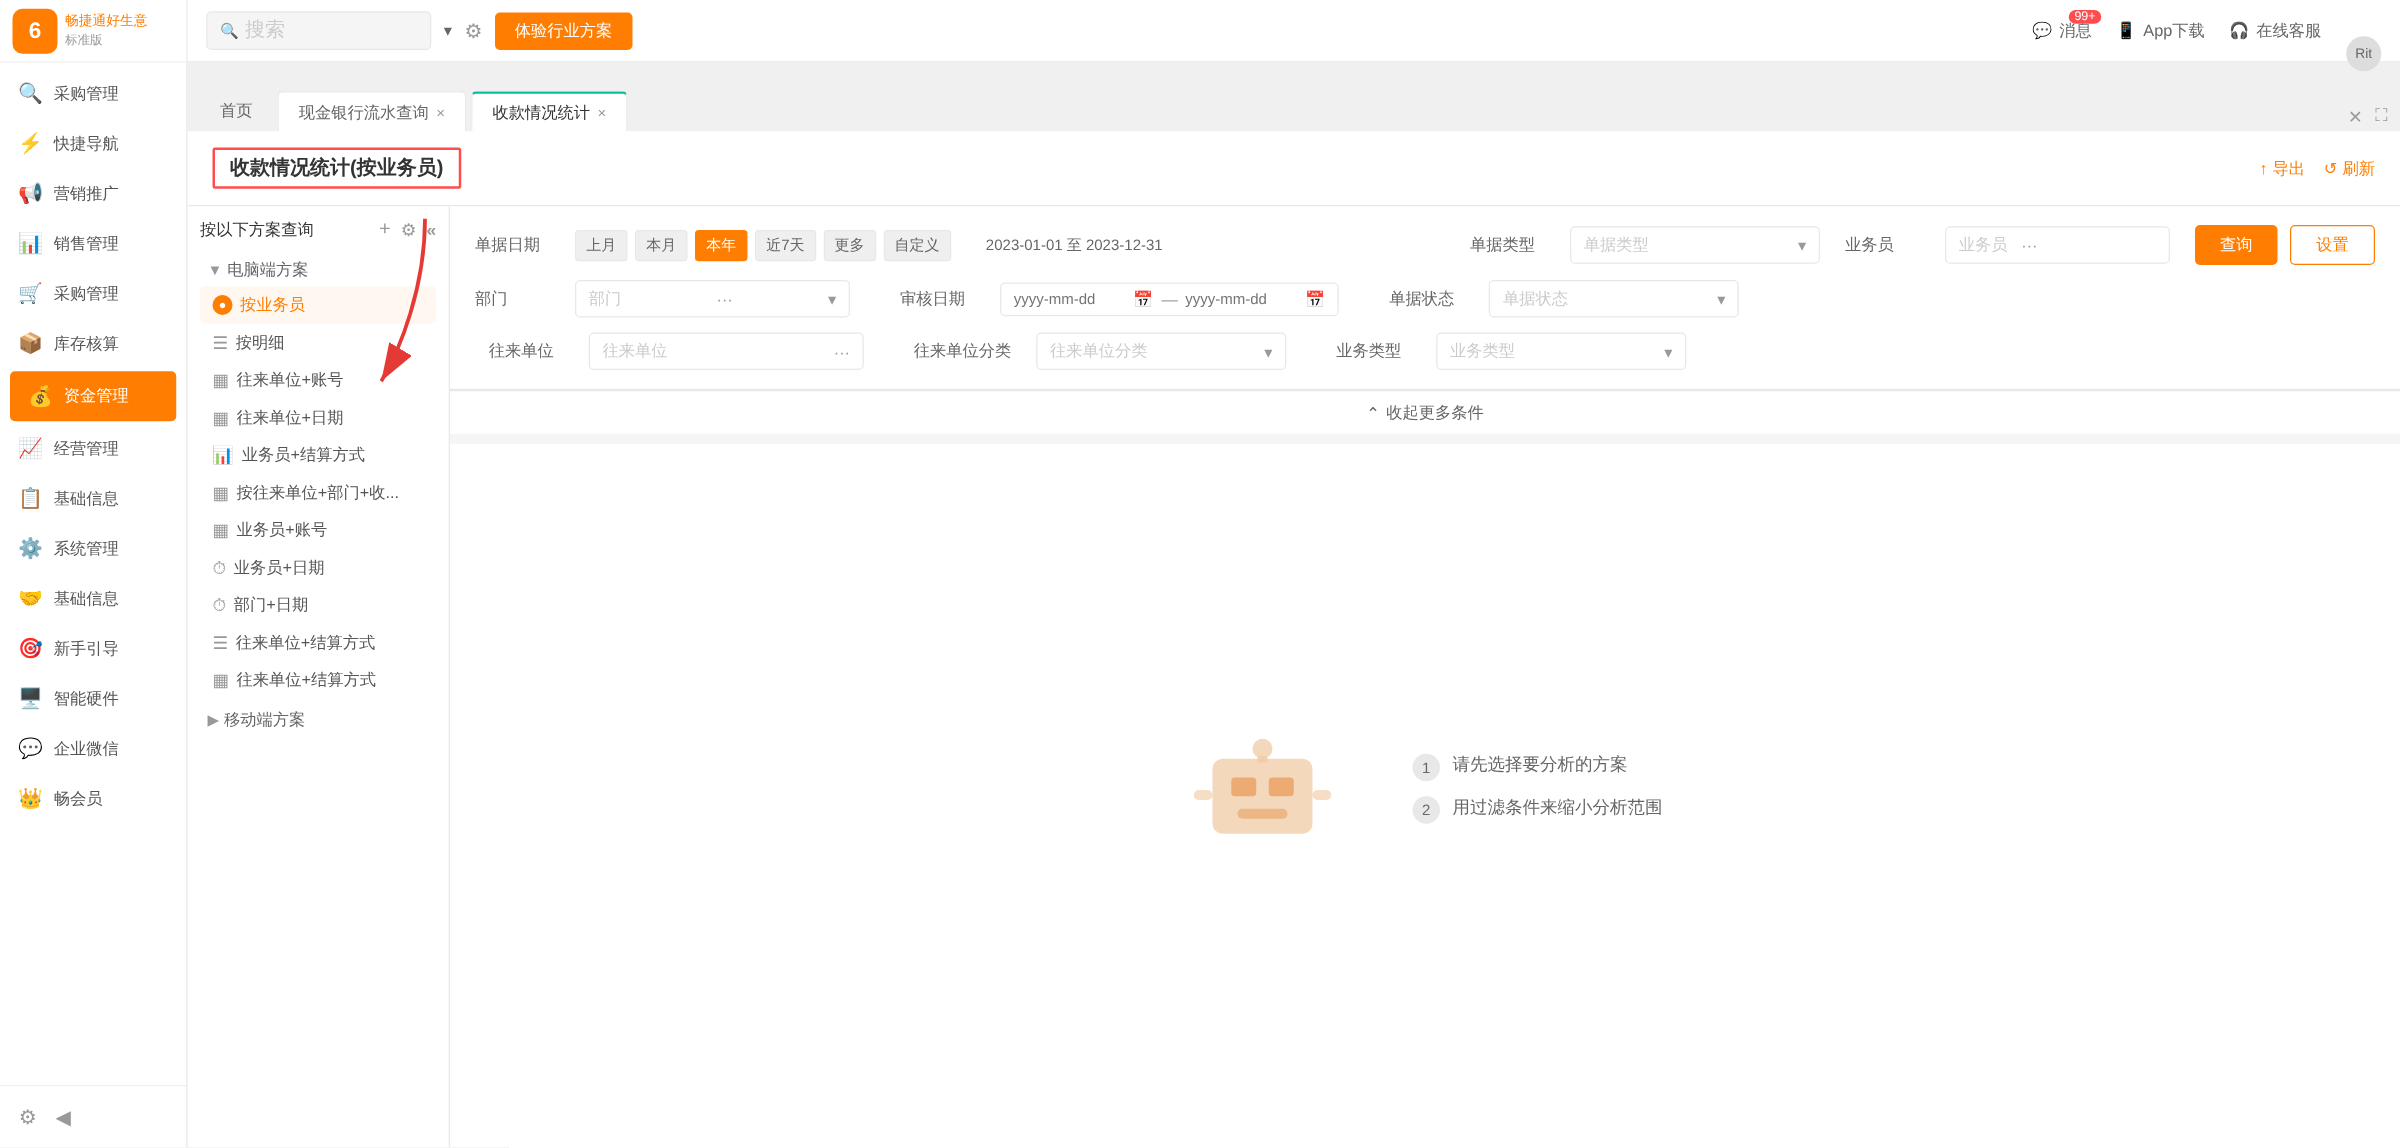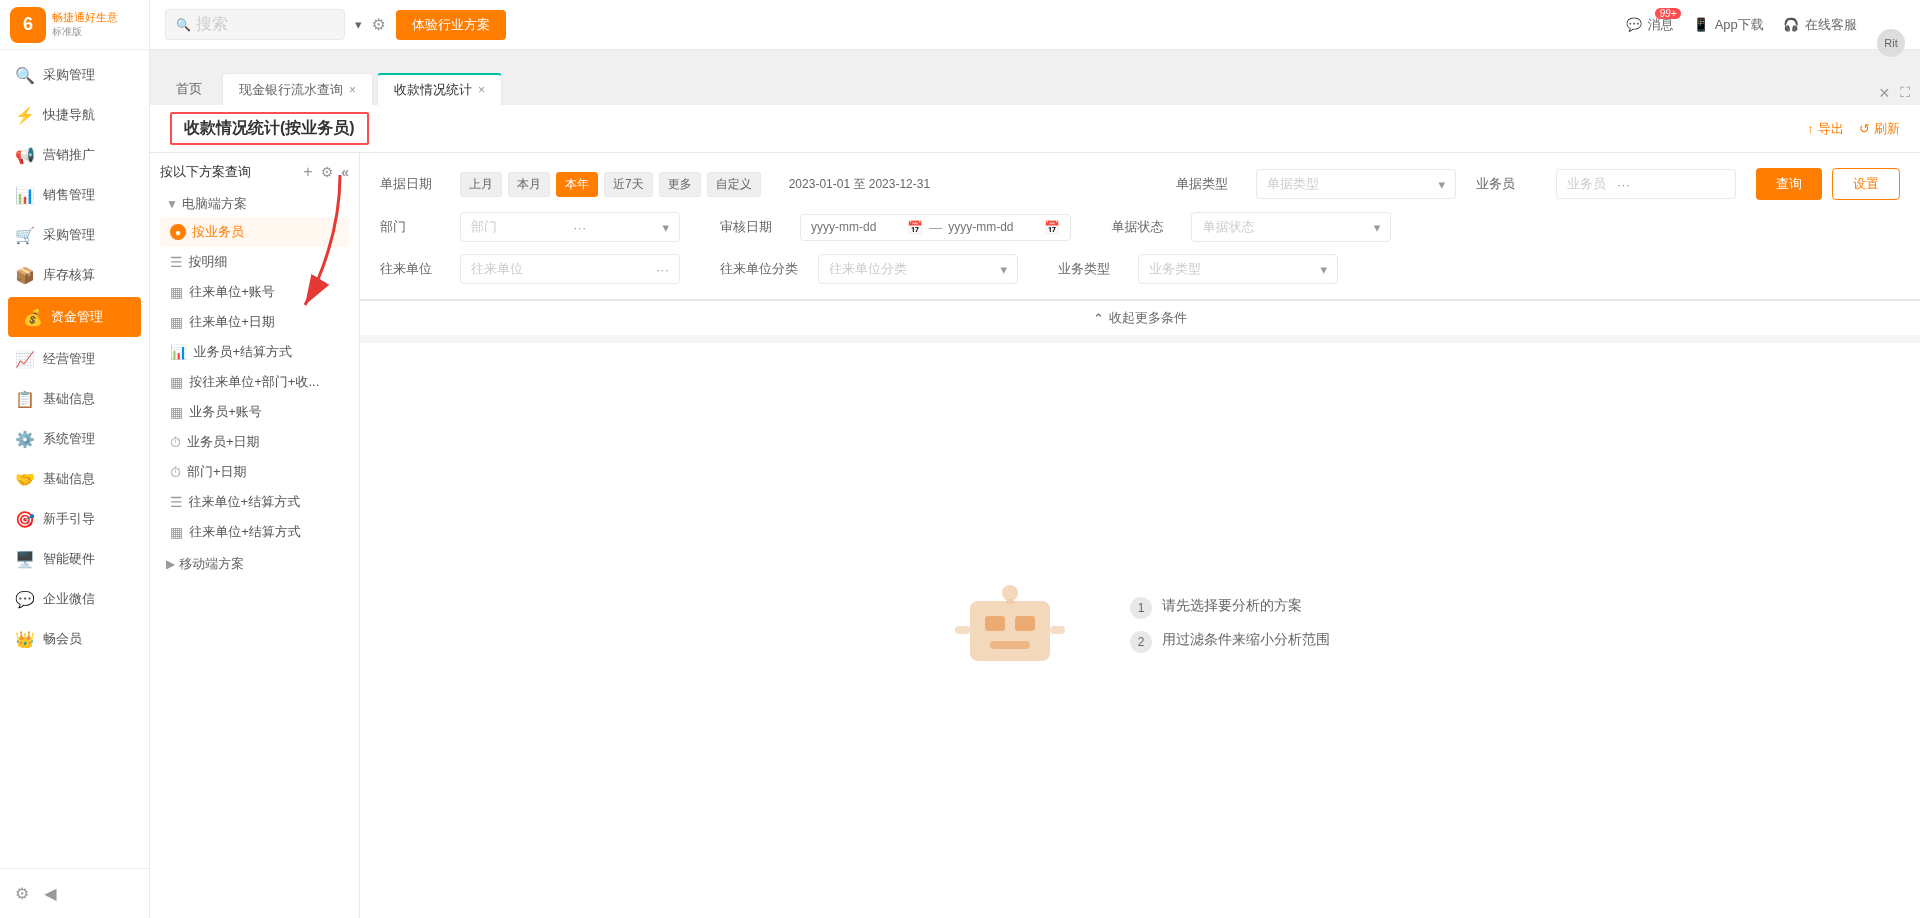--- a/index.html
+++ b/index.html
@@ -23,21 +23,21 @@
     .main { flex: 1; display: flex; flex-direction: column; overflow: hidden; }
 
     
     .top-header { height: 50px; background: #fff; display: flex; align-items: center; padding: 0 15px; border-bottom: 1px solid #e8e8e8; justify-content: space-between; }
     .header-left { display: flex; align-items: center; gap: 10px; }
     .header-search { background: #f5f5f5; border: 1px solid #e8e8e8; border-radius: 4px; padding: 4px 10px; font-size: 12px; color: #999; width: 180px; display: flex; align-items: center; gap: 5px; }
     .header-dropdown { color: #666; cursor: pointer; }
     .header-schema-btn { background: #ff7d00; color: #fff; border: none; border-radius: 4px; padding: 6px 16px; font-size: 13px; cursor: pointer; }
     .header-right { display: flex; align-items: center; gap: 20px; }
     .header-right-item { display: flex; align-items: center; gap: 5px; color: #666; font-size: 13px; cursor: pointer; position: relative; }
-    .badge { background: #ff4d4f; color: #fff; border-radius: 10px; font-size: 10px; padding: 0 5px; min-width: 18px; text-align: center; position: absolute; top: -8px; right: -8px; font-style: italic; }
+    .badge { background: #ff4d4f; color: #fff; border-radius: 10px; font-size: 10px; padding: 0 5px; min-width: 18px; text-align: center; position: absolute; top: -8px; right: -8px; }
     .user-avatar { width: 28px; height: 28px; border-radius: 50%; background: #e8e8e8; }
 
     
     .tabs-bar { height: 55px; background: #f0f0f0; display: flex; align-items: flex-end; padding: 0 10px; }
     .tab { display: flex; align-items: center; gap: 6px; padding: 0 16px; height: 32px; background: #fff; border-radius: 4px 4px 0 0; font-size: 13px; cursor: pointer; color: #666; border: 1px solid #e8e8e8; border-bottom: none; margin-right: 4px; }
     .tab.home { background: #f0f0f0; border: none; }
     .tab.active { color: #333; background: #fff; }
     .tab-close { color: #999; font-size: 12px; cursor: pointer; }
     .tabs-actions { margin-left: auto; display: flex; align-items: center; gap: 10px; color: #999; font-size: 16px; cursor: pointer; padding-bottom: 4px; }
 
@@ -61,21 +61,21 @@
     .tree-item .item-icon { font-size: 14px; color: #999; }
     .tree-item.active .item-icon { color: #ff7d00; }
     .tree-section { margin-bottom: 4px; }
     .tree-section-header { display: flex; align-items: center; gap: 4px; padding: 4px 6px; color: #666; font-size: 13px; cursor: pointer; }
     .tree-section-header .arrow { color: #999; font-size: 12px; }
 
     
     .right-panel { flex: 1; background: #f5f5f5; display: flex; flex-direction: column; overflow: hidden; justify-content: flex-end; }
     .filter-area { background: #fff; padding: 15px 20px; border-bottom: 1px solid #e8e8e8; }
     .filter-row { display: flex; align-items: center; gap: 20px; margin-bottom: 12px; }
-    .filter-row:last-child { margin-bottom: 0; }
+    .filter-row:last-child { margin-bottom: 0; margin-left: 11px; }
     .filter-label { color: #666; font-size: 13px; min-width: 60px; }
     .filter-date-group { display: flex; align-items: center; gap: 6px; }
     .filter-date-btn { padding: 3px 8px; border: 1px solid #e8e8e8; border-radius: 3px; font-size: 12px; cursor: pointer; color: #666; }
     .filter-date-btn.active { background: #ff7d00; color: #fff; border-color: #ff7d00; }
     .filter-date-range { color: #666; font-size: 12px; }
     .filter-select { display: flex; align-items: center; gap: 6px; border: 1px solid #e8e8e8; border-radius: 4px; padding: 5px 10px; font-size: 13px; color: #999; min-width: 200px; cursor: pointer; background: #fff; }
     .filter-select-arrow { color: #999; margin-left: auto; }
     .filter-separator { color: #999; }
     .filter-actions { margin-left: auto; display: flex; gap: 10px; }
     .btn-query { background: #ff7d00; color: #fff; border: none; border-radius: 4px; padding: 6px 20px; font-size: 13px; cursor: pointer; }
@@ -216,21 +216,21 @@
       <div class="tab active" style="background:#fff;border-top:2px solid #00c1a0;color:#333;">
         <span>收款情况统计</span>
         <span class="tab-close">×</span>
       </div>
       <div class="tabs-actions">
         <span style="font-size:14px;color:#999;">✕</span>
         <span style="font-size:14px;color:#999;">⛶</span>
       </div>
     </div>
 
-    <div class="page-header" style="background:#fff;height:48px;display:flex;align-items:center;padding:0 20px;border-bottom:1px solid #e8e8e8;">
+    <div class="page-header" style="background:#fff;height:60px;display:flex;align-items:center;padding:0 20px;border-bottom:1px solid #e8e8e8;">
       <div class="page-title-box">
         <span class="page-title">收款情况统计(按业务员)</span>
       </div>
       <div class="page-actions">
         <div class="page-action-btn">
           <span>↑</span>
           <span>导出</span>
         </div>
         <div class="page-action-btn">
           <span>↺</span>

